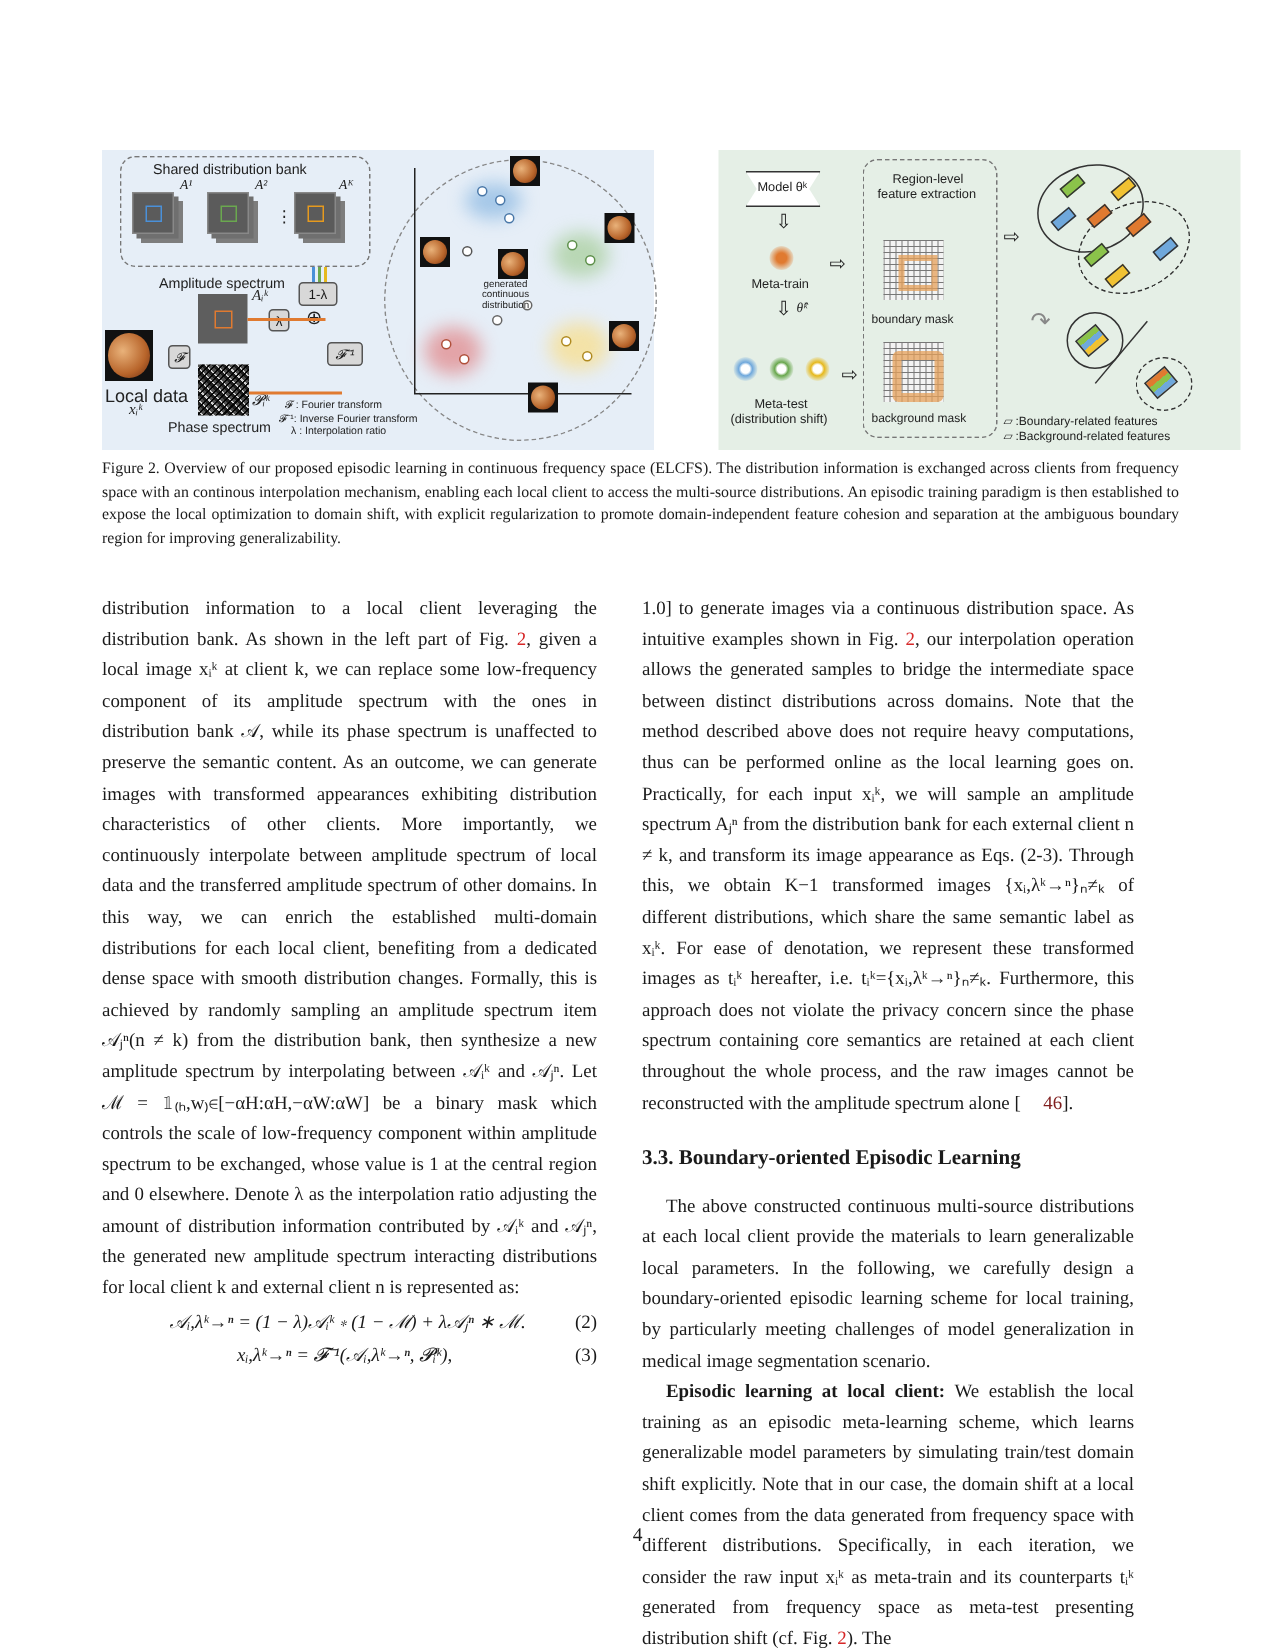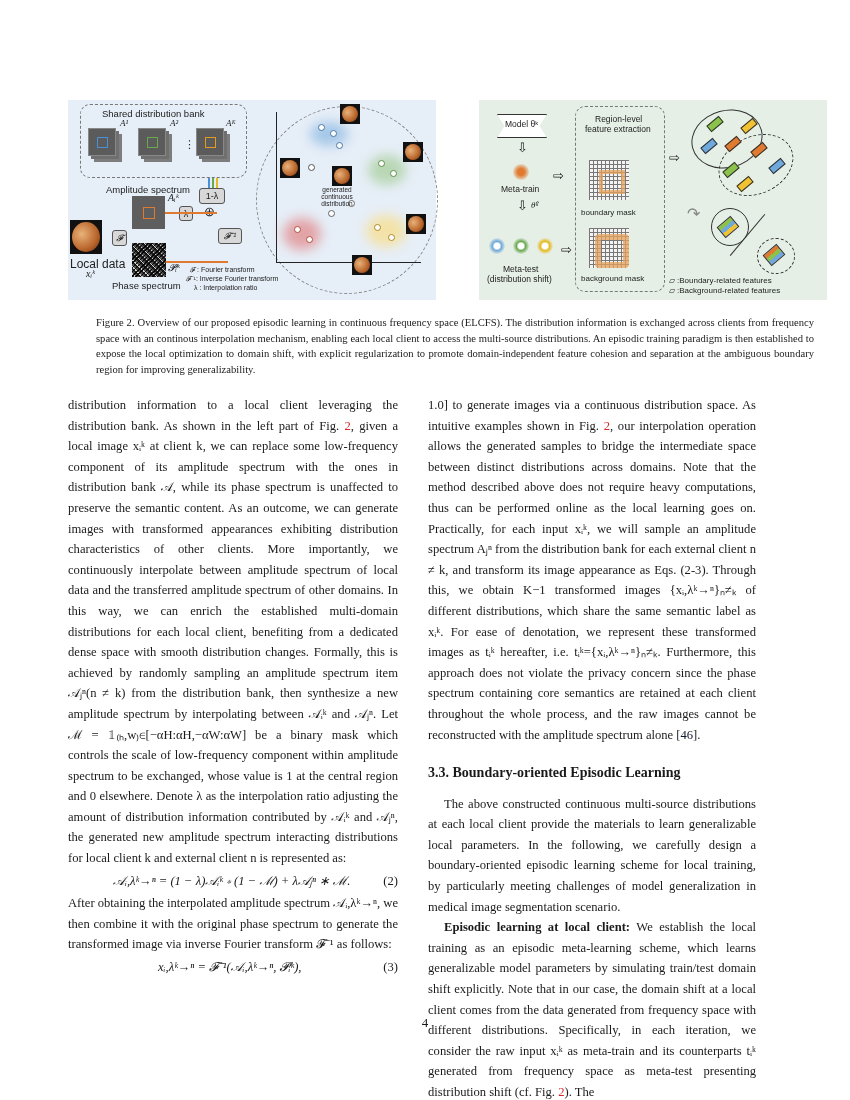--- a/index.html
+++ b/index.html
@@ -10,30 +10,30 @@
   .fig-label { position:absolute; font-family:"Liberation Sans", sans-serif; font-size:9px; color:#222; white-space:nowrap; }
   .dashed-box { position:absolute; border:1.2px dashed #777; border-radius:10px; }
   .spec { position:absolute; width:26px; height:26px; background:#5b5b5b; border:1px solid #888; box-shadow:3px 3px 0 #6f6f6f, 6px 6px 0 #7d7d7d; }
   .spec::after { content:""; position:absolute; left:8px; top:8px; width:9px; height:9px; border:1.5px solid var(--c); }
   .opbox { position:absolute; background:#d8d8d8; border:1px solid #555; border-radius:3px; font-size:9px; font-family:Liberation Sans, sans-serif; text-align:center; line-height:14px; }
   .fundus { position:absolute; background:#111; }
   .fundus::after { content:""; position:absolute; left:2px; top:2px; right:2px; bottom:2px; border-radius:50%; background:radial-gradient(circle at 35% 40%, #e9b27a, #b8652b 60%, #6a2b10); }
   .phase { position:absolute; background:repeating-linear-gradient(45deg,#222 0 2px,#ddd 2px 3px,#555 3px 5px), repeating-linear-gradient(-45deg,#111 0 1px,#eee 1px 3px); background-blend-mode:multiply; }
   .blob { position:absolute; border-radius:50%; filter:blur(6px); opacity:.55; }
   .dot { position:absolute; width:5px; height:5px; border-radius:50%; border:1.3px solid; background:#fff; }
-  .caption { position:absolute; left:68px; top:315px; width:718px; font-size:10.6px; line-height:15.5px; text-align:justify;margin-left:28px; }
+  .caption { position:absolute; left:68px; top:305px; width:718px; font-size:10.6px; line-height:15.5px; text-align:justify; }
   .col { position:absolute; top:395px; width:330px; font-size:12.6px; line-height:20.6px; text-align:justify; hyphens:manual; }
   .col p { margin:0; }
   .col-left { left:68px; }
   .col-right { left:428px; width:328px; }
   .eq { display:flex; justify-content:space-between; padding-left:45px; margin:2px 0; font-style:italic; }
   .eq .num { font-style:normal; }
   .indent { text-indent:16px; }
   .ref { color:#d62728; }
-  .ref-g { color:#0f172a; }
+  .ref-g { color:#7f1d1d;padding-left:15px; }
   .section { font-weight:bold; font-size:14px; margin:18px 0 10px 0 !important; }
   .bold { font-weight:bold; }
   .pagenum { position:absolute; left:0; width:850px; top:1015px; text-align:center; font-size:13px; }
 </style>
 </head>
 <body>
 
 <div class="figure">
   <div class="fig-left">
     <div class="dashed-box" style="left:12px;top:4px;width:165px;height:72px;"></div>
@@ -153,21 +153,20 @@
 </div>
 
 <div class="caption">Figure 2. Overview of our proposed episodic learning in continuous frequency space (ELCFS). The distribution information is exchanged across clients from frequency space with an continous interpolation mechanism, enabling each local client to access the multi-source distributions. An episodic training paradigm is then established to expose the local optimization to domain shift, with explicit regularization to promote domain-independent feature cohesion and separation at the ambiguous boundary region for improving generalizability.</div>
 
 <div class="col col-left">
   <p><span>distribution information to a local client leveraging the distribution bank. As shown in the left part of Fig. </span><span class="ref">2</span><span>, given a local image xᵢᵏ at client k, we can replace some low-frequency component of its amplitude spectrum with the ones in distribution bank 𝒜, while its phase spectrum is unaffected to preserve the semantic content. As an outcome, we can generate images with transformed appearances exhibiting distribution characteristics of other clients. More importantly, we continuously interpolate between amplitude spectrum of local data and the transferred amplitude spectrum of other domains. In this way, we can enrich the established multi-domain distributions for each local client, benefiting from a dedicated dense space with smooth distribution changes. Formally, this is achieved by randomly sampling an amplitude spectrum item 𝒜ⱼⁿ(n ≠ k) from the distribution bank, then synthesize a new amplitude spectrum by interpolating between 𝒜ᵢᵏ and 𝒜ⱼⁿ. Let ℳ = 𝟙₍ₕ,w₎∈[−αH:αH,−αW:αW] be a binary mask which controls the scale of low-frequency component within amplitude spectrum to be exchanged, whose value is 1 at the central region and 0 elsewhere. Denote λ as the interpolation ratio adjusting the amount of distribution information contributed by 𝒜ᵢᵏ and 𝒜ⱼⁿ, the generated new amplitude spectrum interacting distributions for local client k and external client n is represented as:</span></p>
   <div class="eq">
       <span>𝒜ᵢ,λᵏ→ⁿ = (1 − λ)𝒜ᵢᵏ ∗ (1 − ℳ) + λ𝒜ⱼⁿ ∗ ℳ.</span>
       <span class="num">(2)</span>
     </div>
-  <p>After obtaining the interpolated amplitude spectrum 𝒜ᵢ,λᵏ→ⁿ, we then combine it with the original phase spectrum to generate the transformed image via inverse Fourier transform 𝓕⁻¹ as follows:</p>
   <div class="eq" style="padding-left:90px;">
       <span>xᵢ,λᵏ→ⁿ = 𝓕⁻¹(𝒜ᵢ,λᵏ→ⁿ, 𝓟ᵢᵏ),</span>
       <span class="num">(3)</span>
     </div>
 </div>
 
 <div class="col col-right">
   <p><span>1.0] to generate images via a continuous distribution space. As intuitive examples shown in Fig. </span><span class="ref">2</span><span>, our interpolation operation allows the generated samples to bridge the intermediate space between distinct distributions across domains. Note that the method described above does not require heavy computations, thus can be performed online as the local learning goes on. Practically, for each input xᵢᵏ, we will sample an amplitude spectrum Aⱼⁿ from the distribution bank for each external client n ≠ k, and transform its image appearance as Eqs. (2-3). Through this, we obtain K−1 transformed images {xᵢ,λᵏ→ⁿ}ₙ≠ₖ of different distributions, which share the same semantic label as xᵢᵏ. For ease of denotation, we represent these transformed images as tᵢᵏ hereafter, i.e. tᵢᵏ={xᵢ,λᵏ→ⁿ}ₙ≠ₖ. Furthermore, this approach does not violate the privacy concern since the phase spectrum containing core semantics are retained at each client throughout the whole process, and the raw images cannot be reconstructed with the amplitude spectrum alone [</span><span class="ref-g">46</span><span>].</span></p>
   <p class="section">3.3. Boundary-oriented Episodic Learning</p>
   <p class="indent">The above constructed continuous multi-source distributions at each local client provide the materials to learn generalizable local parameters. In the following, we carefully design a boundary-oriented episodic learning scheme for local training, by particularly meeting challenges of model generalization in medical image segmentation scenario.</p>

